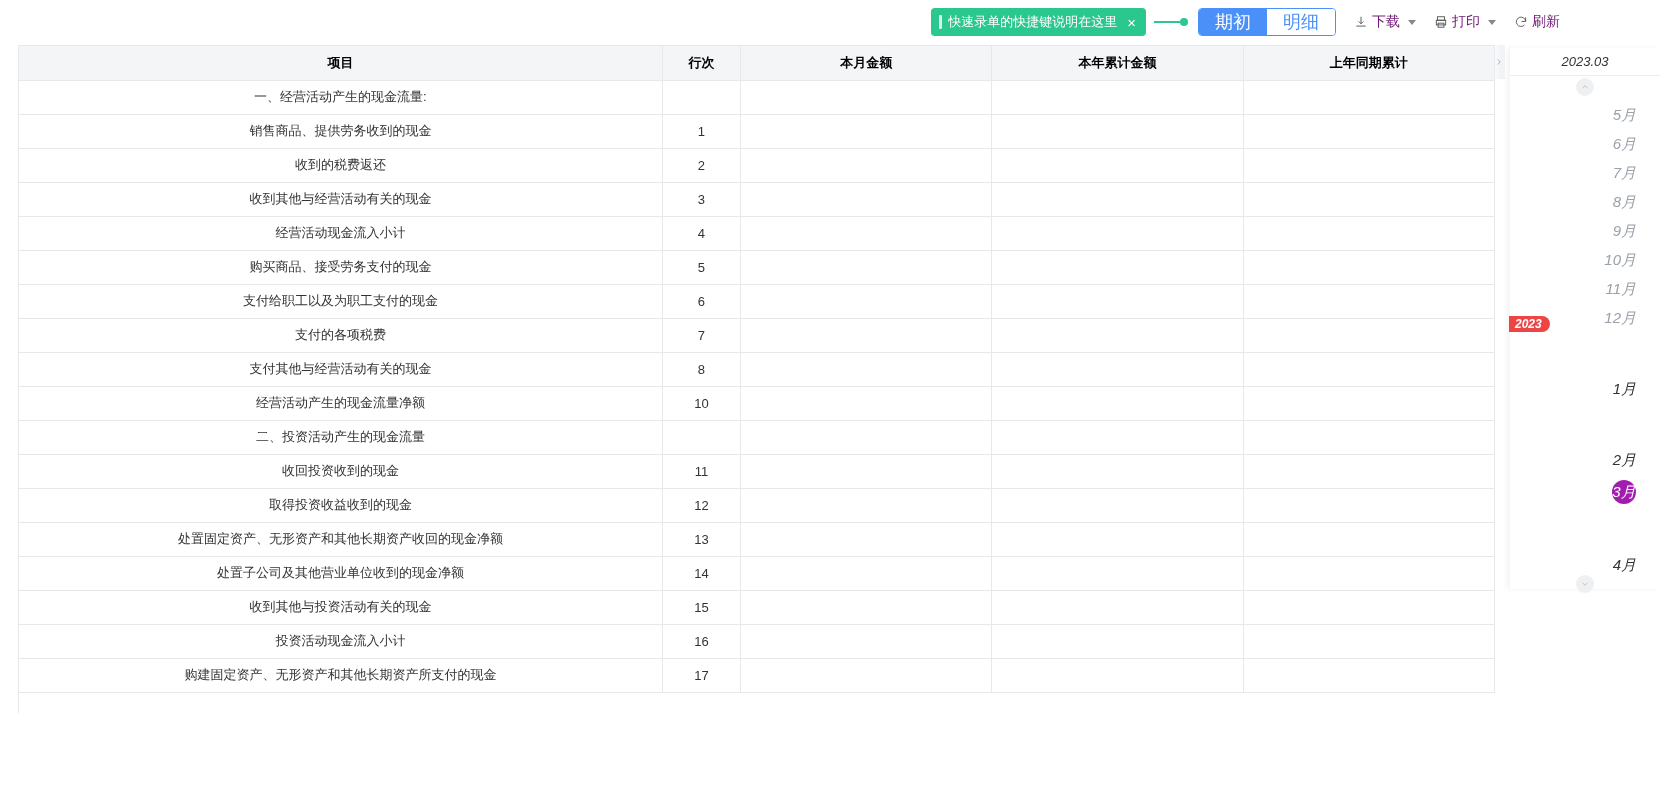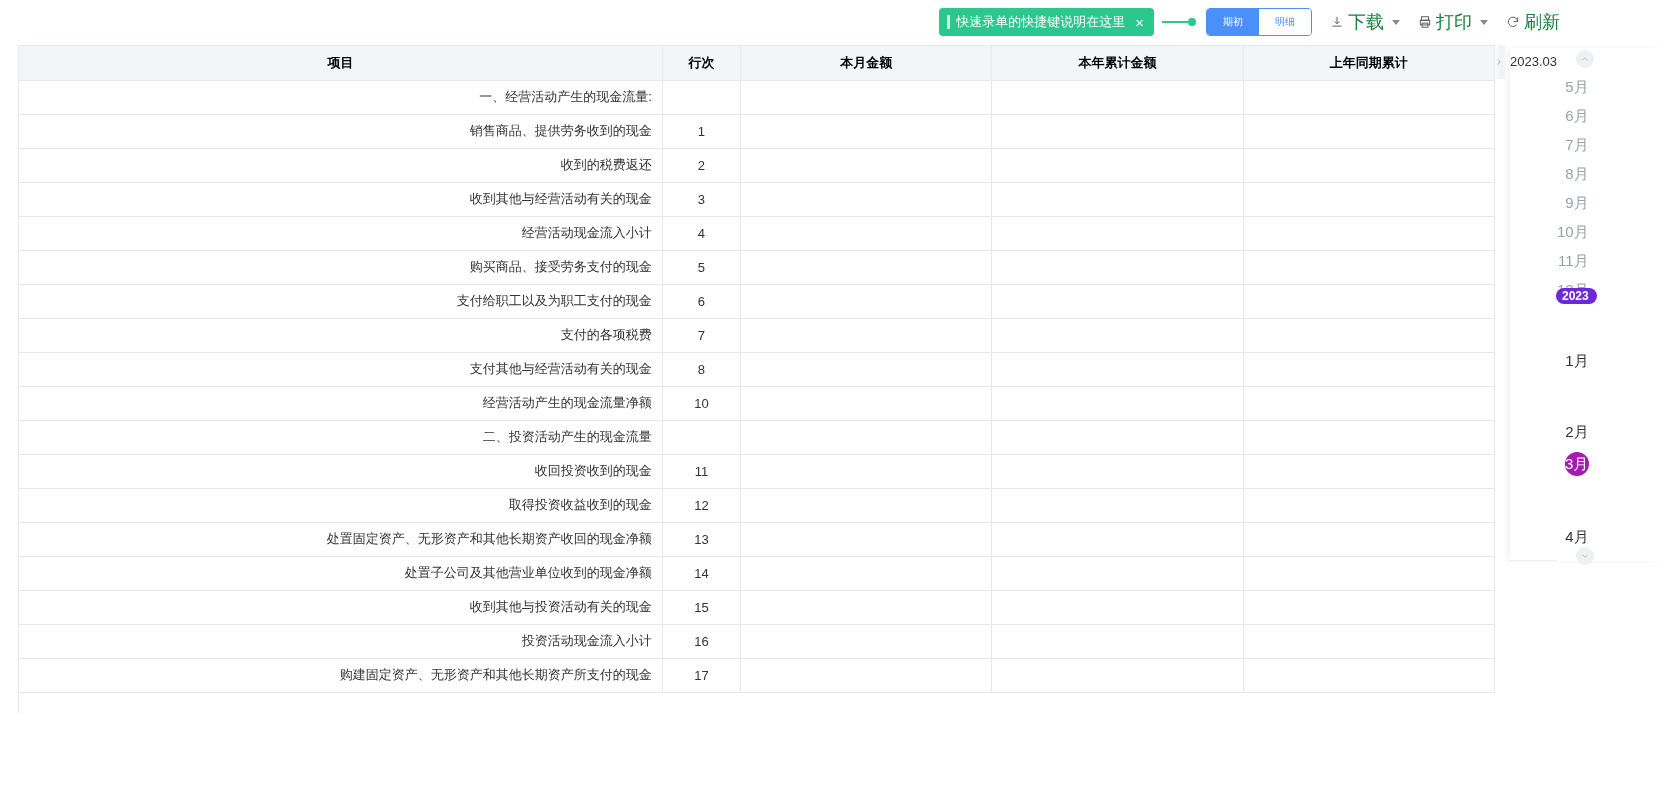--- a/index.html
+++ b/index.html
@@ -28,26 +28,26 @@
   }
   .toast-line::after {
     content: ""; position: absolute; right: -8px; top: -3px;
     width: 8px; height: 8px; border-radius: 50%; background: #2ac78e;
   }
   .pill-group {
     display: flex; border: 1px solid #4a90f8; border-radius: 4px; overflow: hidden;
     height: 28px;
   }
   .pill {
-    padding: 0 16px; font-size: 10px; line-height: 26px; cursor: pointer; user-select: none;
+    padding: 0 16px; font-size: 18px; line-height: 26px; cursor: pointer; user-select: none;
   }
   .pill-primary { background: #4a90f8; color: #fff; }
   .pill-outline { background: #fff; color: #4a90f8; }
   .tb-btn {
-    display: flex; align-items: center; gap: 4px; color: #15803d; cursor: pointer; font-size: 18px;
+    display: flex; align-items: center; gap: 4px; color: #701a75; cursor: pointer; font-size: 14px;
   }
   .tb-btn svg { width: 14px; height: 14px; stroke: #555; fill: none; stroke-width: 1.6; }
   .chev-down {
     width: 0; height: 0; border-left: 4px solid transparent; border-right: 4px solid transparent;
     border-top: 5px solid #888; margin-left: 4px;
   }
 
   
   .table-wrap {
     position: absolute; top: 45px; left: 18px; right: 170px; bottom: 80px;
@@ -57,41 +57,41 @@
   .table-scroll { width: 100%; height: 100%; overflow-y: scroll; }
   table { width: 100%; border-collapse: collapse; table-layout: fixed; }
   th, td {
     border-right: 1px solid #e6e8eb; border-bottom: 1px solid #e6e8eb;
     height: 34px; padding: 0 10px; font-size: 13px;
   }
   thead th {
     background: #f3f5f7; color: #000000; font-weight: 600; text-align: center;
     position: sticky; top: 0; z-index: 2;
   }
-  tbody td.col-item { text-align: right; color: #333; }
+  tbody td.col-item { text-align: center; color: #333; }
   tbody td.col-row { text-align: center; color: #333; }
   tbody td { color: #333; }
   
   col.c-item { width: 640px; }
   col.c-row  { width: 78px; }
   col.c-a    { width: 250px; }
   col.c-b    { width: 250px; }
   col.c-c    { width: 250px; }
 
   
   .table-scroll::-webkit-scrollbar { width: 10px; }
   .table-scroll::-webkit-scrollbar-thumb { background: #c6cbd1; border-radius: 5px; }
   .table-scroll::-webkit-scrollbar-track { background: transparent; }
 
   
   .period-panel {
     position: absolute; top: 48px; right: 5px; width: 150px;
     background: #fff; 
     box-shadow: -3px 0 6px rgba(0,0,0,.05);
-    display: flex; flex-direction: row;
+    display: flex; flex-direction: column; font-style: italic;
   }
   .pp-header {
     text-align: center; font-size: 13px; color: #333; padding: 6px 0;
     border-bottom: 1px solid #eee;
   }
   .pp-body { position: relative; padding: 6px 0 14px; }
   .pp-arrow {
     position: absolute; left: 0; right: 0;
     height: 22px; display: flex; align-items: center; justify-content: center;
   }
@@ -104,22 +104,22 @@
   .pp-arrow svg { width: 10px; height: 10px; stroke: #b5bbc2; fill:none; stroke-width:2; }
   .pp-list { margin-top: 24px; display:flex; flex-direction:column; align-items:flex-end; padding-right: 24px; gap: 10px; }
   .pp-item { color: #9aa1a9; font-size: 15px; min-width: 24px; text-align: right; cursor:pointer; }
   .pp-item.current-year { color: #333; margin-top: 42px; }
   .pp-item.active {
     background: #a21caf; color: #fff; border-radius: 50%;
     width: 24px; height: 24px; line-height: 24px; text-align: center;
   }
   .pp-year-badge {
     position: absolute; left: -1px; top: 240px;
-    background: #6d28d9; color: #fff; font-size: 12px; font-weight:600;
-    padding: 1px 8px 1px 6px; border-top-right-radius: 10px; border-bottom-right-radius: 10px; border-radius: 8px;
+    background: #ef4444; color: #fff; font-size: 12px; font-weight:600;
+    padding: 1px 8px 1px 6px; border-top-right-radius: 10px; border-bottom-right-radius: 10px;
   }
 
   
   .col-collapse {
     position: absolute; top: 45px; right: 160px; height: 34px; width: 12px;
     display:flex; align-items:center; justify-content:center;
     background: linear-gradient(90deg, rgba(255,255,255,0) 0%, #f1f3f6 60%);
     z-index: 5;
   }
   .col-collapse svg { width:10px; height:10px; stroke:#9aa1a9; fill:none; stroke-width:2; }

